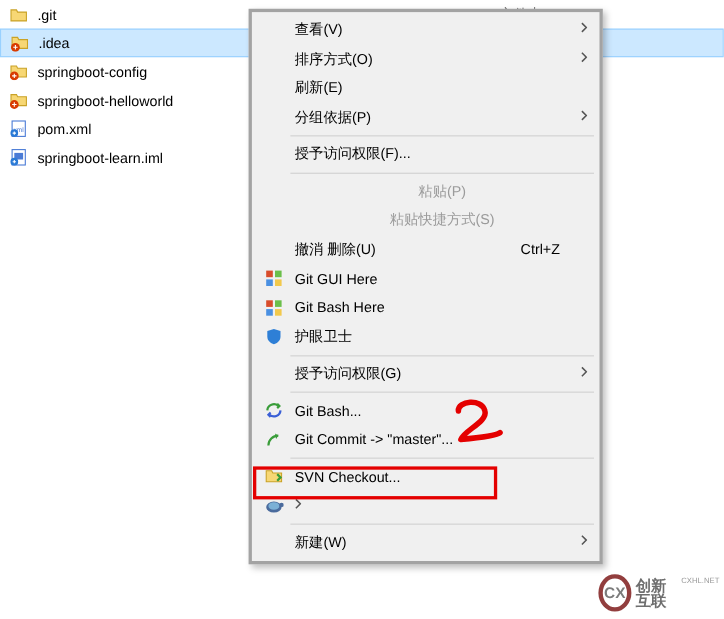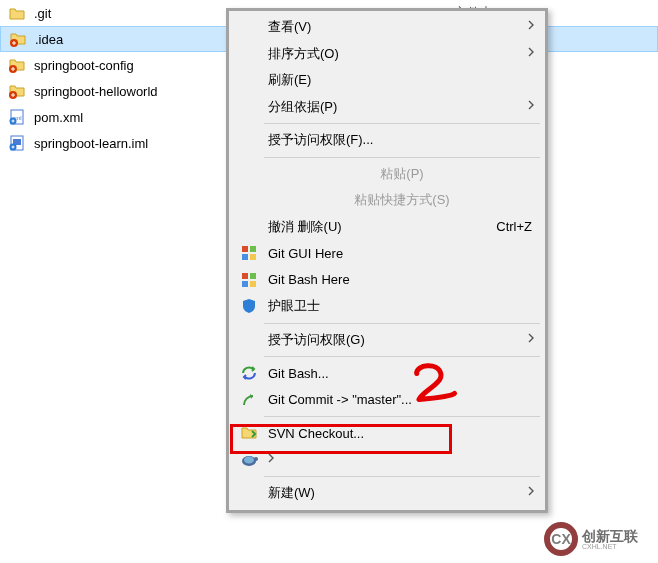--- a/index.html
+++ b/index.html
@@ -9,28 +9,28 @@
   .frow.sel{background:#cce8ff;border:1px solid #99d1ff;}
   .fico{width:18px;height:18px;margin-right:8px;display:flex;align-items:center;justify-content:center;flex:0 0 18px;}
   .fname{flex:0 0 260px;white-space:nowrap;overflow:hidden;}
   .fdate{flex:0 0 160px;color:#555;white-space:nowrap;}
   .ftype{flex:0 0 100px;color:#555;white-space:nowrap;}
   .ctxmenu{position:absolute;top:8px;left:226px;width:322px;background:#f0f0f0;border:3px solid #a3a3a3;box-shadow:3px 3px 6px rgba(0,0,0,0.25);padding:3px;}
   .mi{display:flex;align-items:center;height:26.5px;padding:0 6px;position:relative;}
   .mi .mico{width:22px;height:22px;margin-right:8px;display:flex;align-items:center;justify-content:center;flex:0 0 22px;}
   .mi .mlabel{flex:1;white-space:nowrap;}
   .mi .msub{width:8px;height:14px;color:#555;}
-  .mi .mkey{color:#000;margin-right:4px;}
+  .mi .mkey{color:#000;margin-right:27px;}
   .mi.disabled .mlabel{color:#9b9b9b;text-align:center;}
   .msep{height:1px;background:#d0d0d0;margin:3px 2px 3px 32px;}
   .highlight-box{position:absolute;border:3px solid #e40000;pointer-events:none;}
   .annotation{position:absolute;color:#e40000;font-family:"Comic Sans MS",cursive;font-size:38px;font-weight:bold;transform:rotate(-5deg);}
   .watermark{position:absolute;right:4px;bottom:4px;width:110px;height:40px;opacity:0.85;display:flex;align-items:center;}
-  .watermark .wmico{width:34px;height:34px;border:6px solid #7f1d1d;border-radius:50%;display:flex;align-items:center;justify-content:center;font-weight:bold;color:#666;margin-right:4px;font-size:14px;}
-  .watermark .wmtxt{display:flex;flex-direction:column;line-height:1;}
+  .watermark .wmico{width:34px;height:34px;border:4px solid #7f1d1d;border-radius:50%;display:flex;align-items:center;justify-content:center;font-weight:bold;color:#666;margin-right:4px;font-size:14px;}
+  .watermark .wmtxt{display:flex;flex-direction:row;line-height:1;}
   .watermark .wmtxt .big{font-size:14px;font-weight:bold;color:#555;}
   .watermark .wmtxt .sm{font-size:7px;color:#888;}
   
   svg{display:block;}
 </style>
 </head>
 <body>
 
 <div class="filelist">
   <div class="frow">

